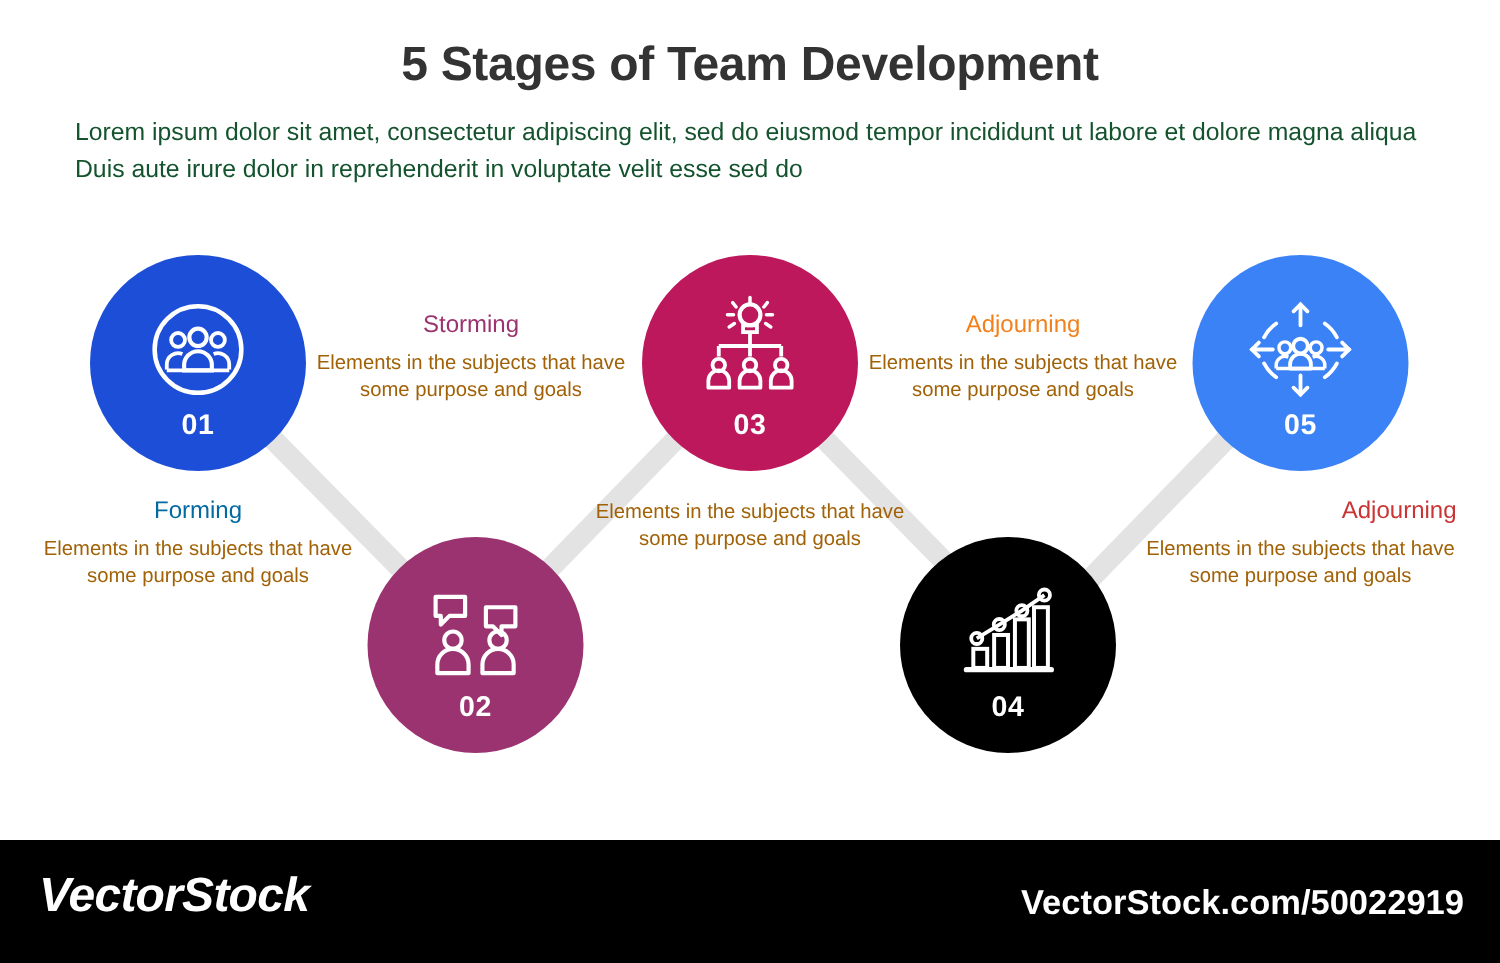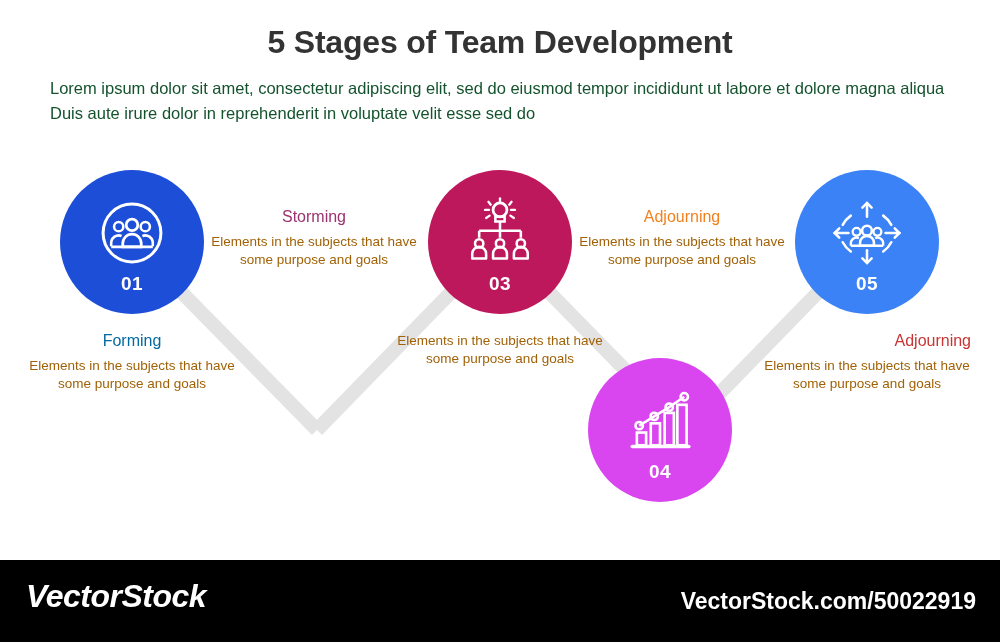--- a/index.html
+++ b/index.html
@@ -73,20 +73,31 @@
       <circle cx="20.5" cy="26.5" r="4" fill="none" stroke="#fff" stroke-width="2.2"></circle>
       <circle cx="43.5" cy="26.5" r="4" fill="none" stroke="#fff" stroke-width="2.2"></circle>
       <path d="M24 44v-3a8 8 0 0 1 16 0v3z" fill="none" stroke="#fff" stroke-width="2.4"></path>
       <path d="M14 43.5v-3a6.5 6.5 0 0 1 9-5.9" fill="none" stroke="#fff" stroke-width="2.2"></path>
       <path d="M50 43.5v-3a6.5 6.5 0 0 0-9-5.9" fill="none" stroke="#fff" stroke-width="2.2"></path>
       <line x1="14" y1="44" x2="50" y2="44" stroke="#fff" stroke-width="2.2"></line>
     </svg>
     <span class="num">01</span>
   </div>
 
+  <div class="node" style="left:245px;top:358px;background:#9B3370;">
+    <svg class="ico" viewBox="0 0 64 64">
+      <path d="M9 12h17v11H17l-5 5v-5H9z" fill="none" stroke="#fff" stroke-width="2.4" stroke-linejoin="round"></path>
+      <path d="M55 18H38v11h4l5 5v-5h8z" fill="none" stroke="#fff" stroke-width="2.4" stroke-linejoin="round"></path>
+      <circle cx="19" cy="37" r="5" fill="none" stroke="#fff" stroke-width="2.4"></circle>
+      <path d="M10 56v-5a9 9 0 0 1 18 0v5z" fill="none" stroke="#fff" stroke-width="2.4" stroke-linejoin="round"></path>
+      <circle cx="45" cy="37" r="5" fill="none" stroke="#fff" stroke-width="2.4"></circle>
+      <path d="M36 56v-5a9 9 0 0 1 18 0v5z" fill="none" stroke="#fff" stroke-width="2.4" stroke-linejoin="round"></path>
+    </svg>
+    <span class="num">02</span>
+  </div>
 
   <div class="node" style="left:428px;top:170px;background:#be185d;">
     <svg class="ico" viewBox="0 0 64 64">
       <circle cx="32" cy="12" r="6" fill="none" stroke="#fff" stroke-width="2.4"></circle>
       <path d="M28 18h8v4h-8z" fill="none" stroke="#fff" stroke-width="2.2"></path>
       <g stroke="#fff" stroke-width="2" stroke-linecap="round">
         <line x1="32" y1="2" x2="32" y2="5"></line>
         <line x1="22" y1="5" x2="24" y2="7.5"></line>
         <line x1="42" y1="5" x2="40" y2="7.5"></line>
         <line x1="19" y1="12" x2="22.5" y2="12"></line>
@@ -98,21 +109,21 @@
       <circle cx="14" cy="41" r="3.6" fill="none" stroke="#fff" stroke-width="2.2"></circle>
       <path d="M8 54v-4a6 6 0 0 1 12 0v4z" fill="none" stroke="#fff" stroke-width="2.2" stroke-linejoin="round"></path>
       <circle cx="32" cy="41" r="3.6" fill="none" stroke="#fff" stroke-width="2.2"></circle>
       <path d="M26 54v-4a6 6 0 0 1 12 0v4z" fill="none" stroke="#fff" stroke-width="2.2" stroke-linejoin="round"></path>
       <circle cx="50" cy="41" r="3.6" fill="none" stroke="#fff" stroke-width="2.2"></circle>
       <path d="M44 54v-4a6 6 0 0 1 12 0v4z" fill="none" stroke="#fff" stroke-width="2.2" stroke-linejoin="round"></path>
     </svg>
     <span class="num">03</span>
   </div>
 
-  <div class="node" style="left:588px;top:358px;background:#d946ef;">
+  <div class="node" style="left:600px;top:358px;background:#000000;">
     <svg class="ico" viewBox="0 0 64 64">
       <line x1="8" y1="54" x2="57" y2="54" stroke="#fff" stroke-width="3" stroke-linecap="round"></line>
       <rect x="12" y="42" width="8" height="11" fill="none" stroke="#fff" stroke-width="2.3"></rect>
       <rect x="24" y="34" width="8" height="19" fill="none" stroke="#fff" stroke-width="2.3"></rect>
       <rect x="36" y="25" width="8" height="28" fill="none" stroke="#fff" stroke-width="2.3"></rect>
       <rect x="47" y="18" width="8" height="35" fill="none" stroke="#fff" stroke-width="2.3"></rect>
       <polyline points="14,36 27,28 40,20 53,11" fill="none" stroke="#fff" stroke-width="2.2"></polyline>
       <circle cx="14" cy="36" r="3.2" fill="none" stroke="#fff" stroke-width="2.2"></circle>
       <circle cx="27" cy="28" r="3.2" fill="none" stroke="#fff" stroke-width="2.2"></circle>
       <circle cx="40" cy="20" r="3.2" fill="none" stroke="#fff" stroke-width="2.2"></circle>

